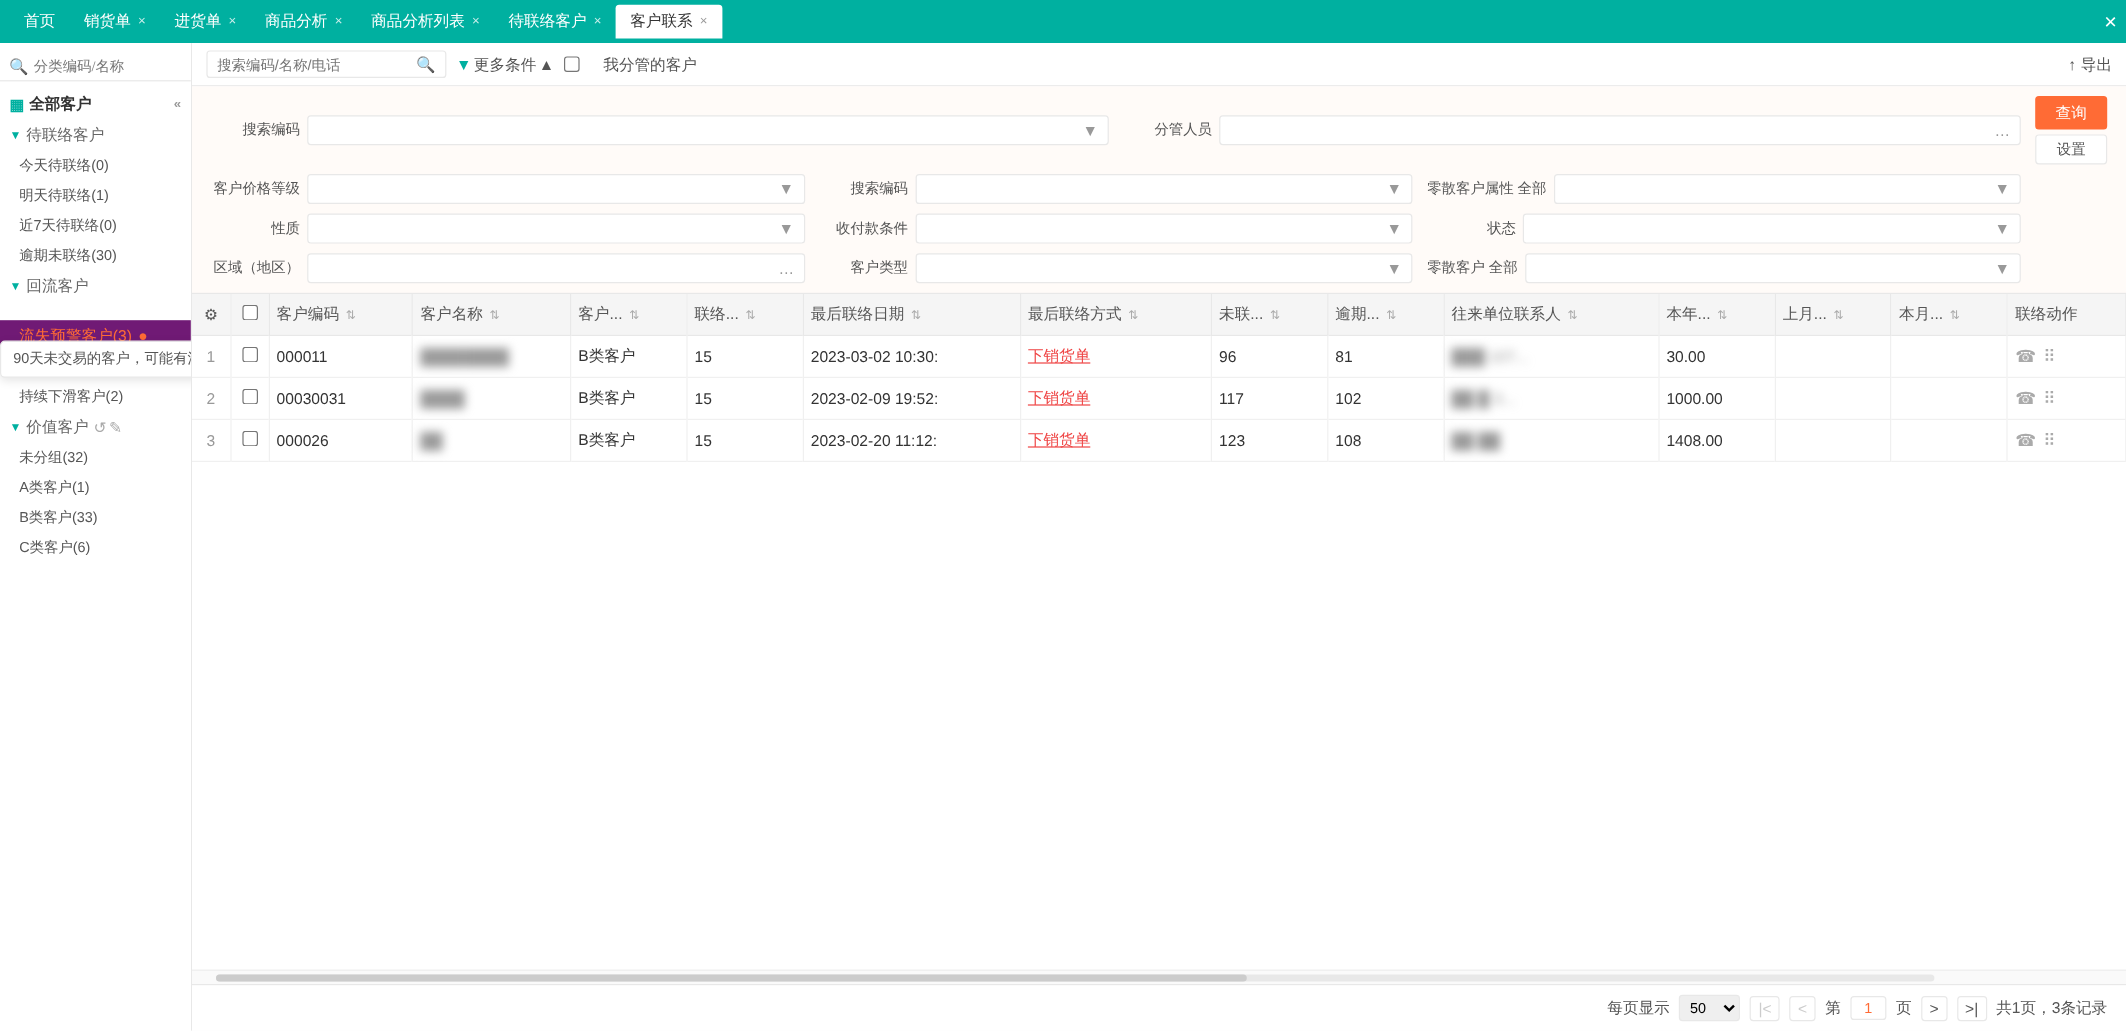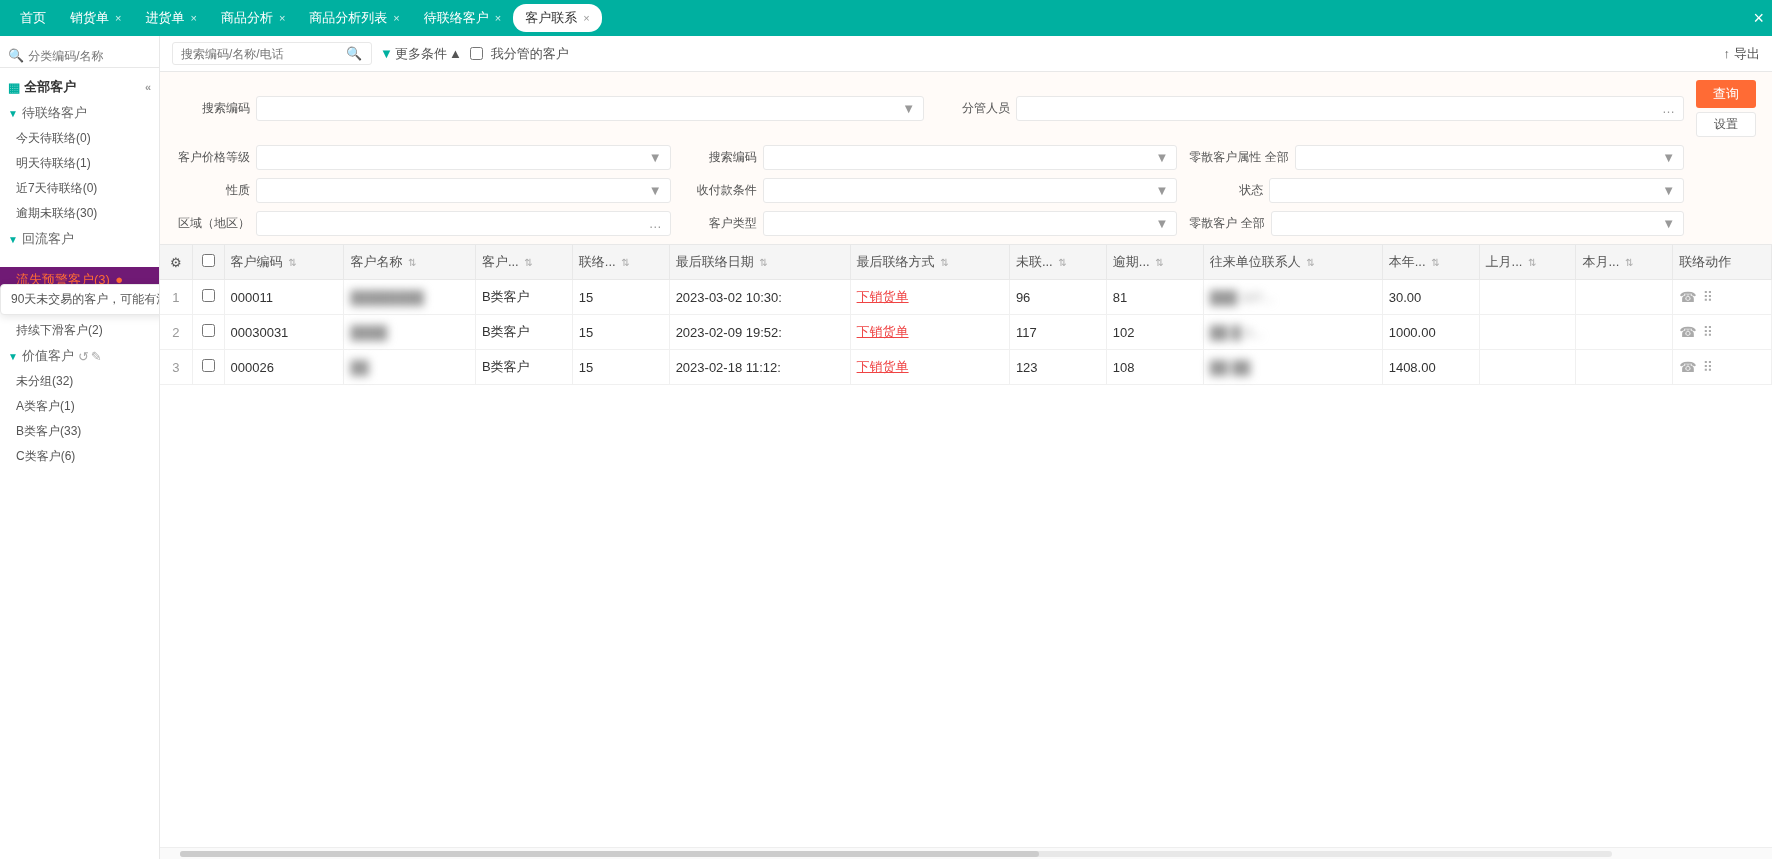--- a/index.html
+++ b/index.html
@@ -21,21 +21,20 @@
       color: #fff;
       cursor: pointer;
       font-size: 13px;
       border-radius: 3px 3px 0 0;
       white-space: nowrap;
       justify-content: flex-end;
     }
     .top-nav .tab.active {
       background: #fff;
       color: #333;
-      border-radius: 13px;
     }
     .top-nav .tab .close-btn {
       margin-left: 6px;
       font-size: 11px;
       color: rgba(255,255,255,0.8);
       cursor: pointer;
     }
     .top-nav .tab.active .close-btn { color: #999; }
     .top-nav .home-tab { color: #fff; padding: 0 12px; cursor: pointer; }
     .top-nav-right { margin-left: auto; color: #fff; cursor: pointer; font-size: 18px; }
@@ -62,20 +61,21 @@
       padding: 4px 8px;
       border-bottom: 1px solid #e8e8e8;
       margin-bottom: 6px;
     }
     .sidebar-search input {
       border: none;
       outline: none;
       font-size: 12px;
       width: 100%;
       color: #999;
+      font-family: Liberation Serif, serif;
     }
     .sidebar-section-title {
       display: flex;
       align-items: center;
       padding: 4px 8px;
       font-weight: bold;
       color: #333;
       cursor: pointer;
     }
     .sidebar-section-title .grid-icon { margin-right: 4px; color: #00b0a0; }
@@ -141,21 +141,21 @@
       align-items: center;
       color: #555;
       cursor: pointer;
       font-size: 12px;
       gap: 2px;
     }
     .filter-icon { color: #00b0a0; }
     .my-customers {
       display: flex;
       align-items: center;
-      gap: 8px;
+      gap: 20px;
       font-size: 12px;
       color: #555;
       cursor: pointer;
     }
     .export-btn {
       margin-left: auto;
       display: flex;
       align-items: center;
       gap: 4px;
       color: #555;
@@ -657,21 +657,21 @@
       </div>
     </td>
   </tr>
             <tr>
     <td style="text-align:center;color:#999;">3</td>
     <td style="text-align:center;"><input type="checkbox" style=""></td>
     <td>000026</td>
     <td><span class="blurred">██</span></td>
     <td>B类客户</td>
     <td>15</td>
-    <td>2023-02-18 11:12:</td>
+    <td>2023-02-20 11:12:</td>
     <td><span class="td-link">下销货单</span></td>
     <td>123</td>
     <td>108</td>
     <td><span class="blurred">██ ██</span></td>
     <td>1408.00</td>
     <td></td>
     <td></td>
     <td>
       <div class="action-icons">
         <span class="action-icon" title="联络">☎</span>
@@ -682,15 +682,30 @@
           </tbody>
       </table>
     </div>
 
     <div style="height:12px;background:#fafafa;border-top:1px solid #eee;display:flex;align-items:center;padding:0 160px 0 20px;">
       <div style="flex:1;height:6px;background:#e8e8e8;border-radius:3px;">
         <div style="width:60%;height:6px;background:#ccc;border-radius:3px;"></div>
       </div>
     </div>
 
+    <div class="table-footer">
+      <span>每页显示</span>
+      <select class="page-size-select">
+        <option>50</option>
+        <option>100</option>
+      </select>
+      <button class="page-btn" disabled="">|&lt;</button>
+      <button class="page-btn" disabled="">&lt;</button>
+      <span>第</span>
+      <input class="page-num" type="text" value="1" style="">
+      <span>页</span>
+      <button class="page-btn">&gt;</button>
+      <button class="page-btn">&gt;|</button>
+      <span>共1页，3条记录</span>
+    </div>
 
   </div>
 </div>
 
 </body></html>

